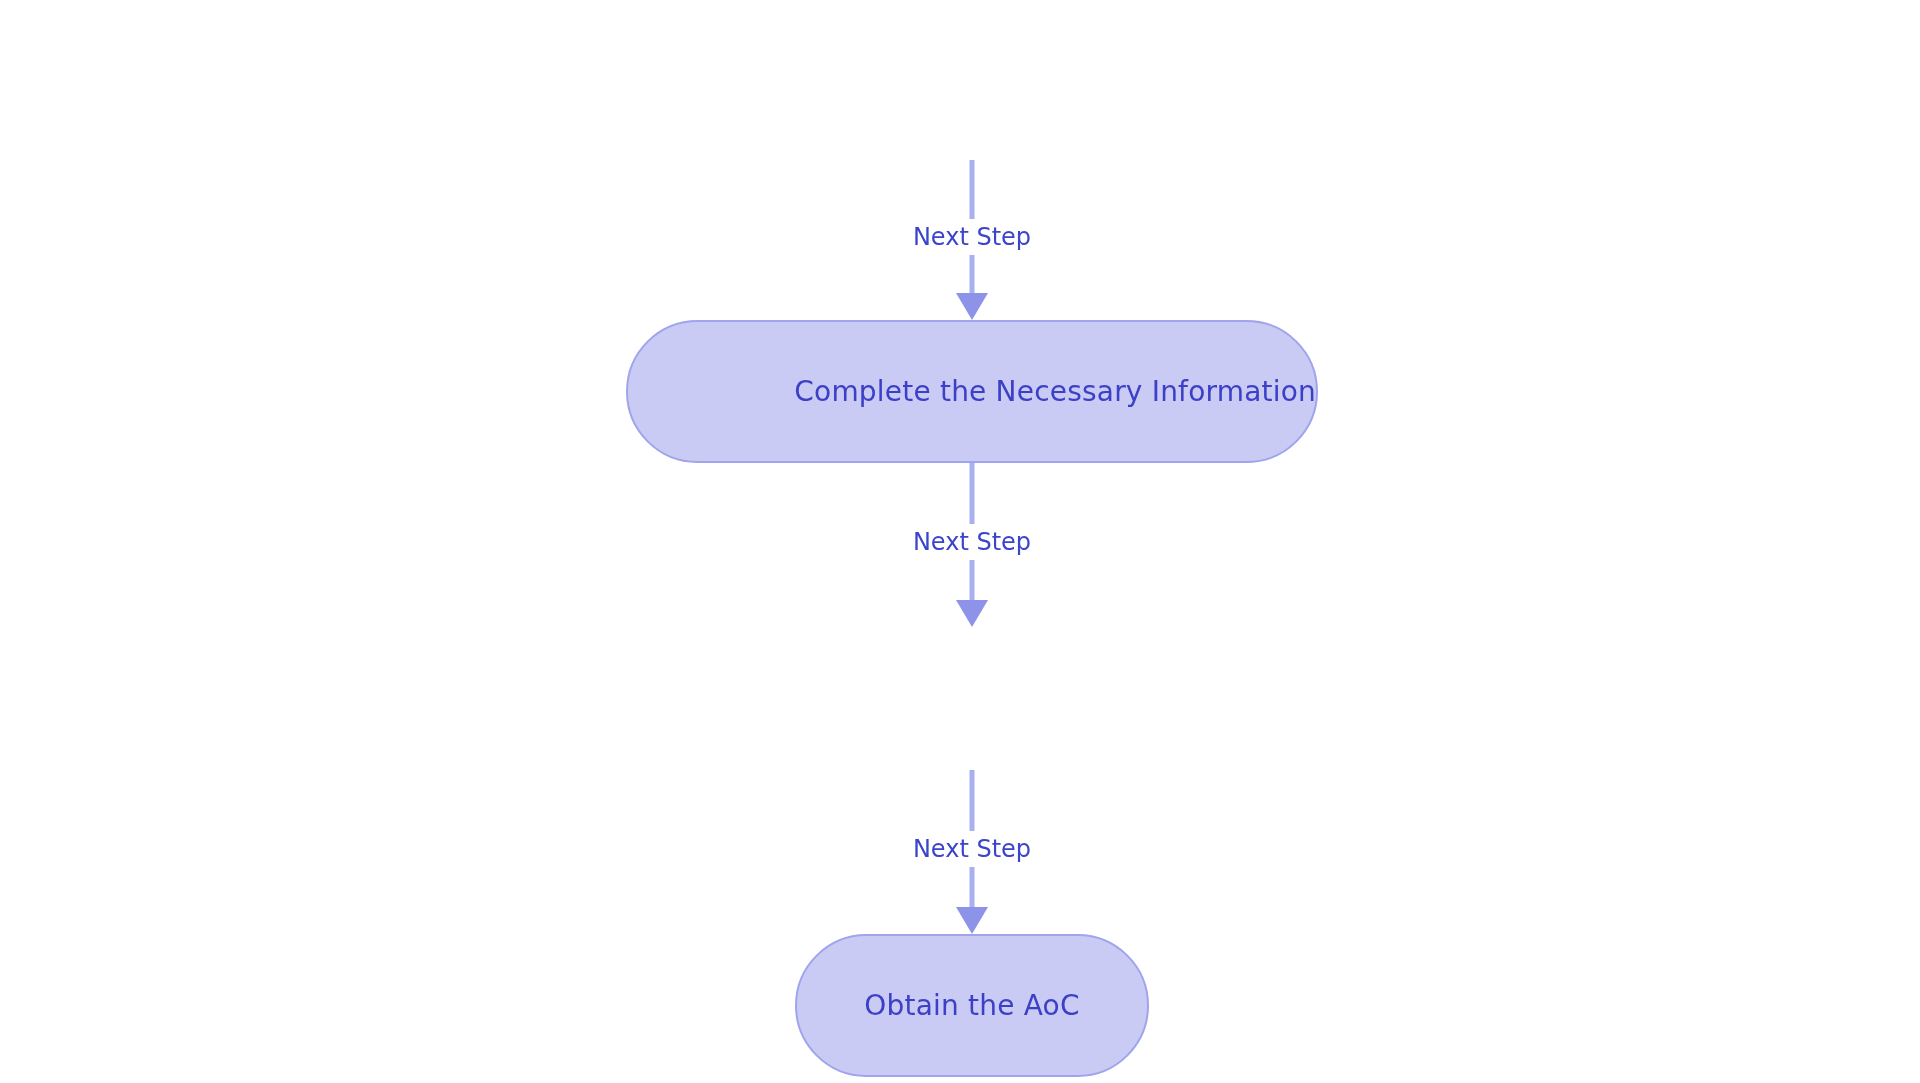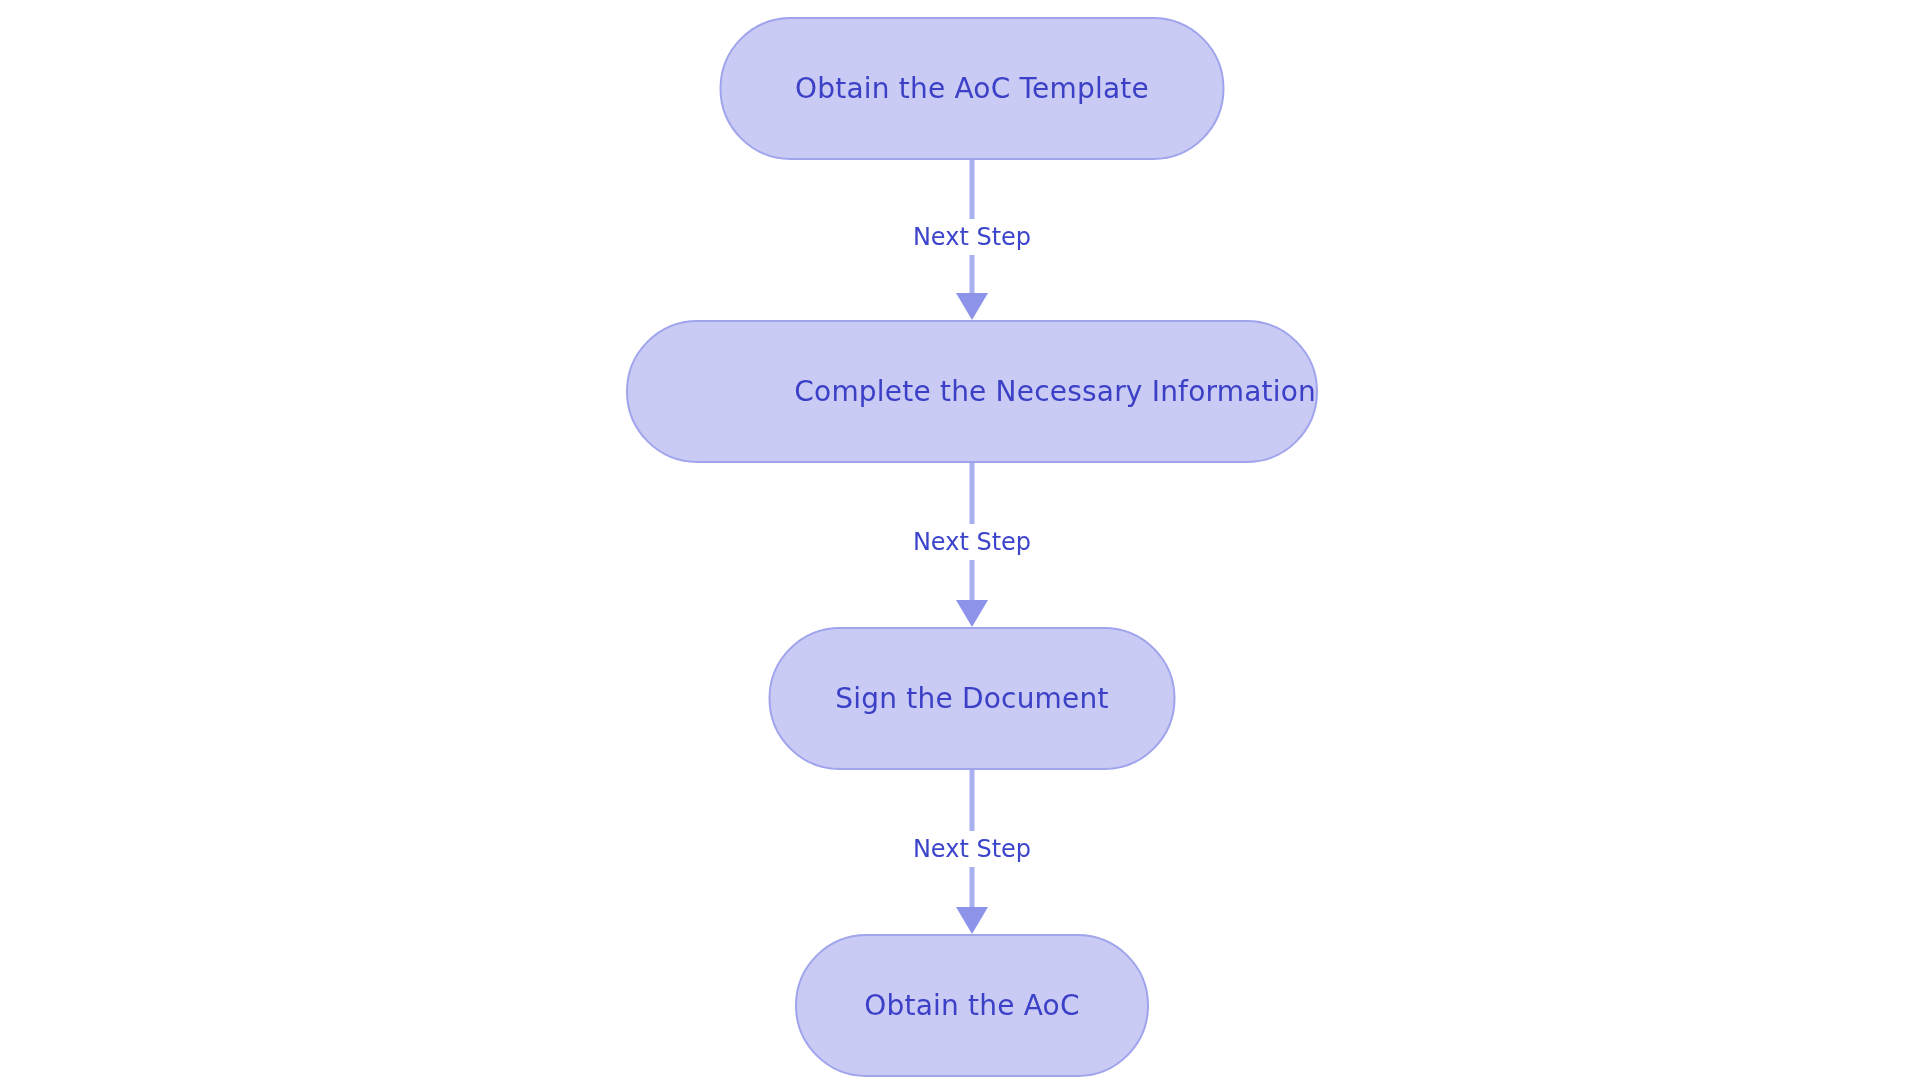--- a/index.html
+++ b/index.html
@@ -86,43 +86,37 @@
     font-size: 24px;
     white-space: nowrap;
     color: var(--edge-label-text);
   }
 </style>
 </head>
 <body>
 
 <div class="canvas">
 
-  <div class="node node-1">
-    <span>Obtain the AoC Template</span>
-  </div>
 
   <div class="edge edge-1">
     <div class="edge-line"></div>
     <div class="arrow-head"></div>
     <div class="edge-label">Next Step</div>
   </div>
 
   <div class="node node-2">
     <span>Complete the Necessary Information</span>
   </div>
 
   <div class="edge edge-2">
     <div class="edge-line"></div>
     <div class="arrow-head"></div>
     <div class="edge-label">Next Step</div>
   </div>
 
-  <div class="node node-3">
-    <span>Sign the Document</span>
-  </div>
 
   <div class="edge edge-3">
     <div class="edge-line"></div>
     <div class="arrow-head"></div>
     <div class="edge-label">Next Step</div>
   </div>
 
   <div class="node node-4">
     <span>Obtain the AoC</span>
   </div>

